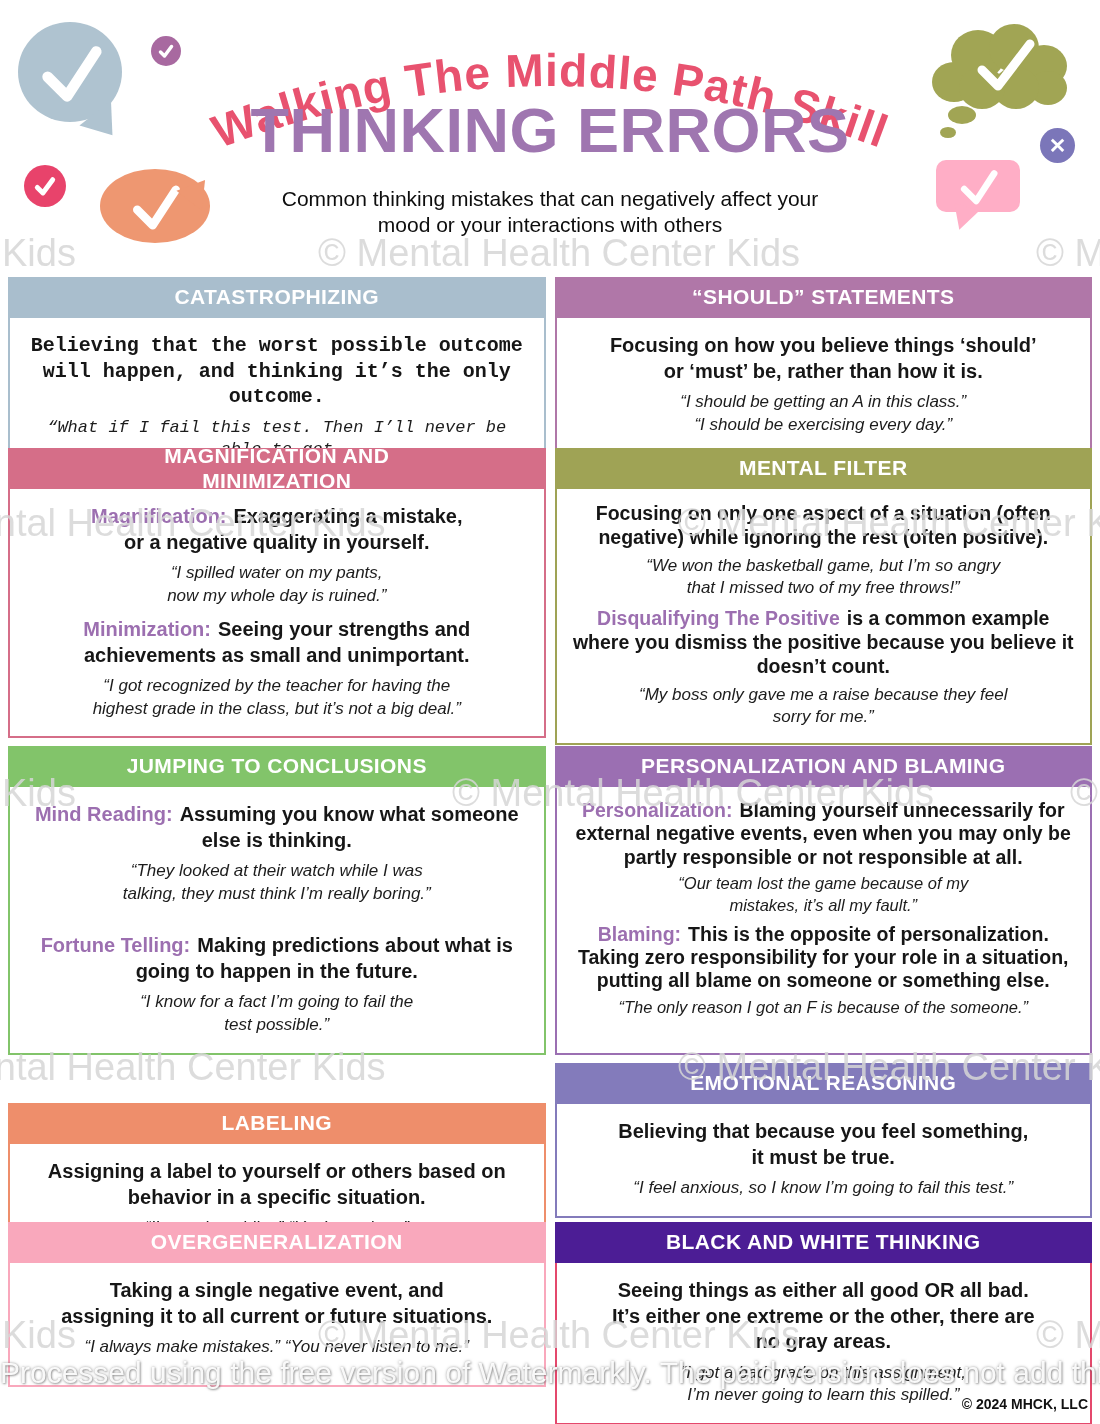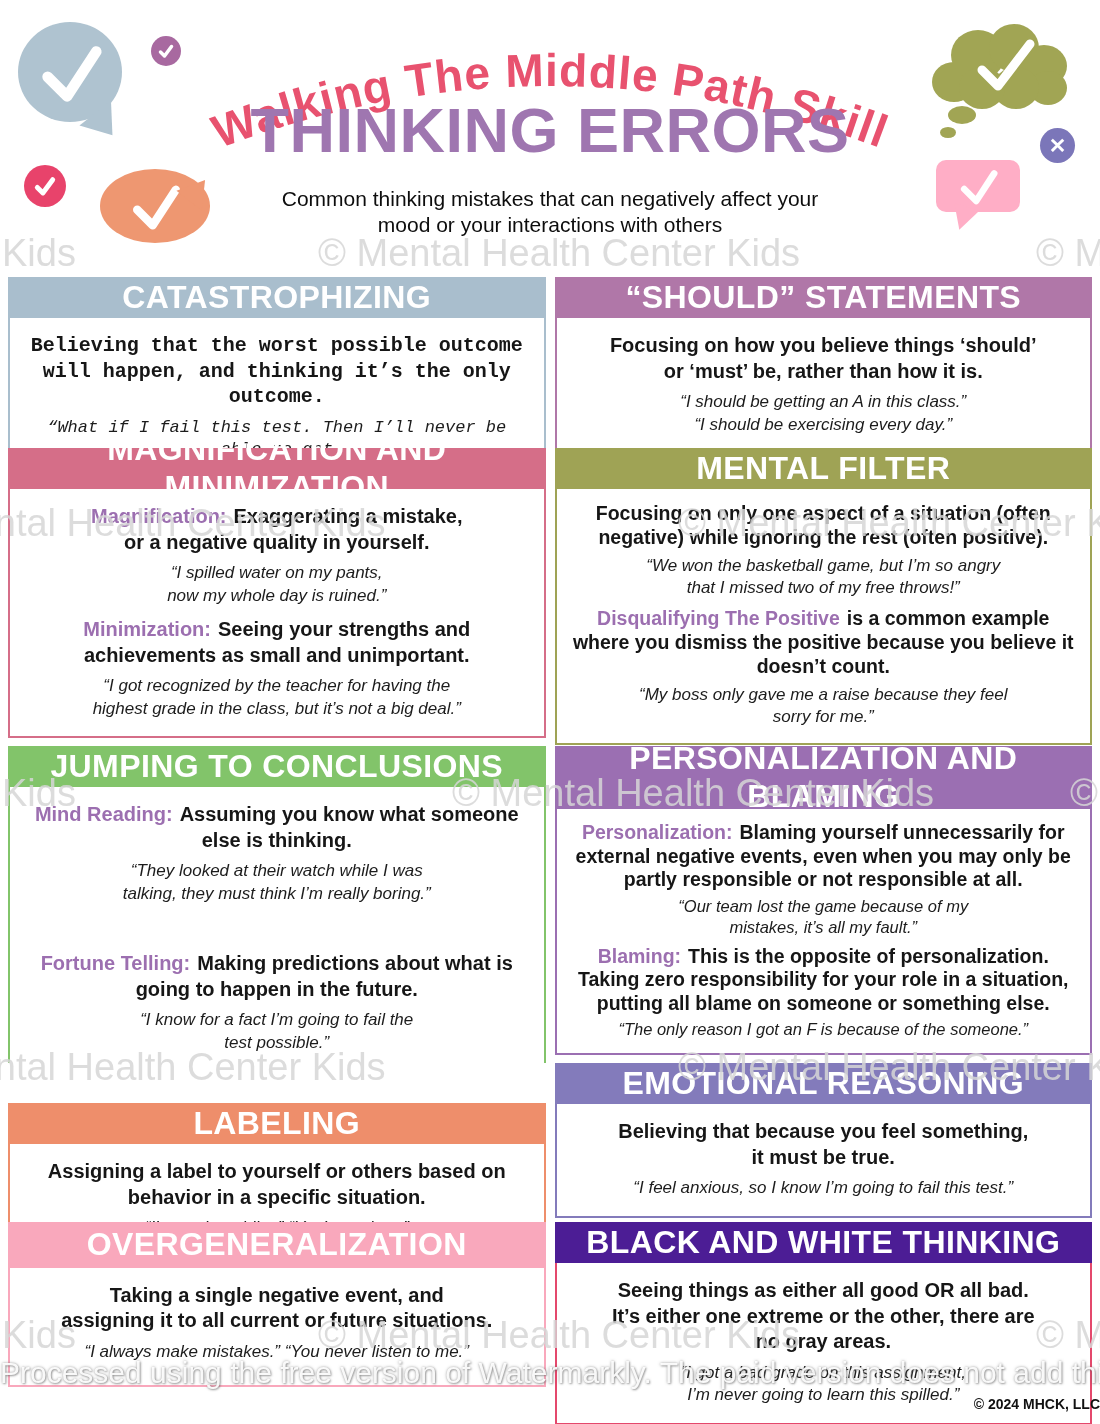--- a/index.html
+++ b/index.html
@@ -43,40 +43,40 @@
   .bubble-pinksq .sq::after{content:"";position:absolute;left:12px;top:46px;
       border:13px solid transparent;border-top:24px solid currentColor;transform:rotate(18deg);}
   .check{stroke:#fff;fill:none;stroke-linecap:round;stroke-linejoin:round;}
 
   
   .spacer{height:277px;}
   .grid{display:grid;grid-template-columns:1fr 1fr;grid-template-rows:163px 290px 309px 151px 165px;
         column-gap:9px;row-gap:8px;padding:0 8px;position:relative;z-index:0;}
   .card{display:flex;flex-direction:column;background:#fff;}
   .card-header{min-height:41px;display:flex;align-items:center;justify-content:center;text-align:center;
-               color:#fff;font-weight:800;font-size:32px;letter-spacing:0.4px;line-height:1.18;padding:4px 6px;
+               color:#fff;font-weight:800;font-size:21px;letter-spacing:0.4px;line-height:1.18;padding:4px 6px;
                box-sizing:border-box;}
   .hdr-narrow{display:inline-block;max-width:360px;}
   .card-body{flex:1;border:2px solid;border-top:none;text-align:center;padding:8px 14px 6px;box-sizing:border-box;}
   .lead,.desc{font-size:20px;font-weight:700;color:#161616;line-height:1.28;margin:7px 0 2px;white-space:pre-line;}
   .kw{margin-right:7px;font-weight:700;}
   .example{font-size:17px;font-style:italic;color:#1c1c1c;line-height:1.32;margin:7px 0 10px;white-space:pre-line;}
   .card-mental .lead,.card-mental .desc{font-size:19.5px;line-height:1.22;margin-top:5px;}
   .card-mental .example{margin:5px 0 8px;}
   .card-pers .lead{font-size:19.5px;line-height:1.2;margin-top:4px;}
   .card-pers .example{margin:4px 0 6px;font-size:16.5px;}
-  .block-gap{margin-top:46px;}
+  .block-gap{margin-top:28px;}
 
   
   .wm{position:absolute;z-index:5;color:rgba(214,214,214,0.85);font-size:38px;white-space:nowrap;
       font-family:"Liberation Sans",sans-serif;pointer-events:none;}
   .wm-processed{position:absolute;z-index:6;left:0;top:1356px;width:100%;text-align:center;
       font-size:30px;color:rgba(255,255,255,0.92);white-space:nowrap;pointer-events:none;
       text-shadow:0 0 3px rgba(90,90,90,0.55),1px 1px 2px rgba(90,90,90,0.45);}
-  .footer-copy{position:absolute;z-index:6;right:0;top:1396px;font-size:14px;font-weight:700;color:#111;}
+  .footer-copy{position:absolute;z-index:6;right:12px;top:1396px;font-size:14px;font-weight:700;color:#111;}
 </style>
 </head>
 <body>
 
 <div class="page">
 
   <div class="deco bubble-blue" style="color: rgb(175, 195, 208);">
     <div class="shape-circle">
       <svg class="check" width="68" height="68" viewBox="0 0 70 70" stroke-width="11">
           <polyline points="12,40 32,60 62,14"></polyline>

